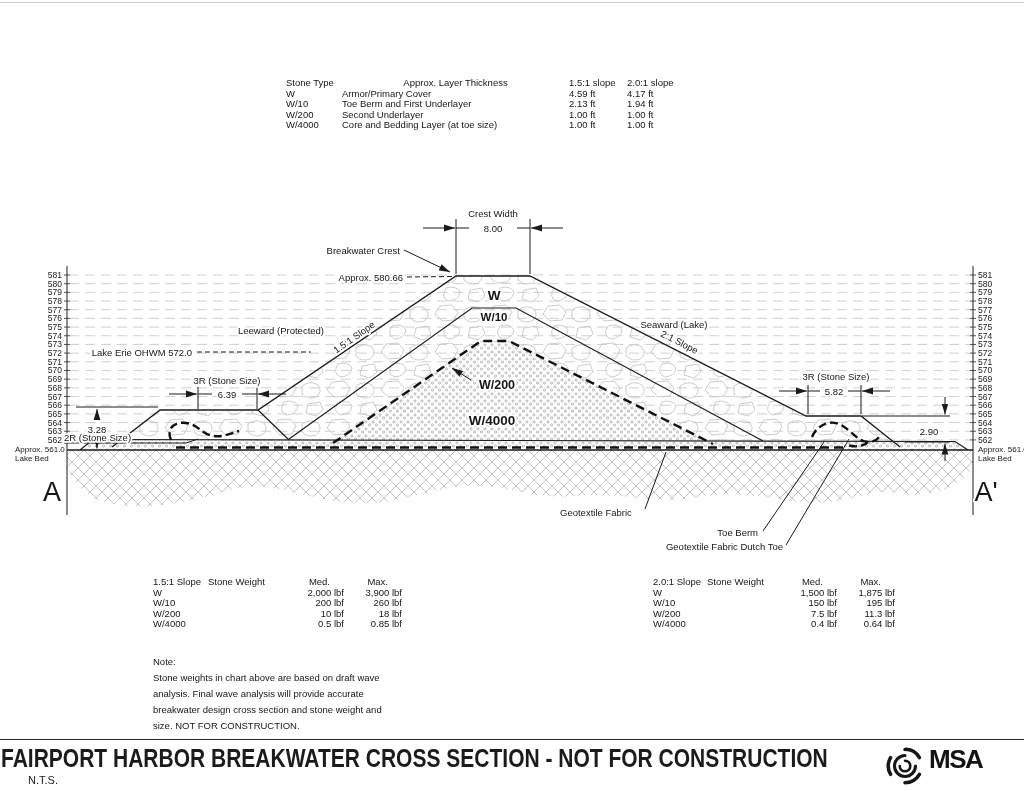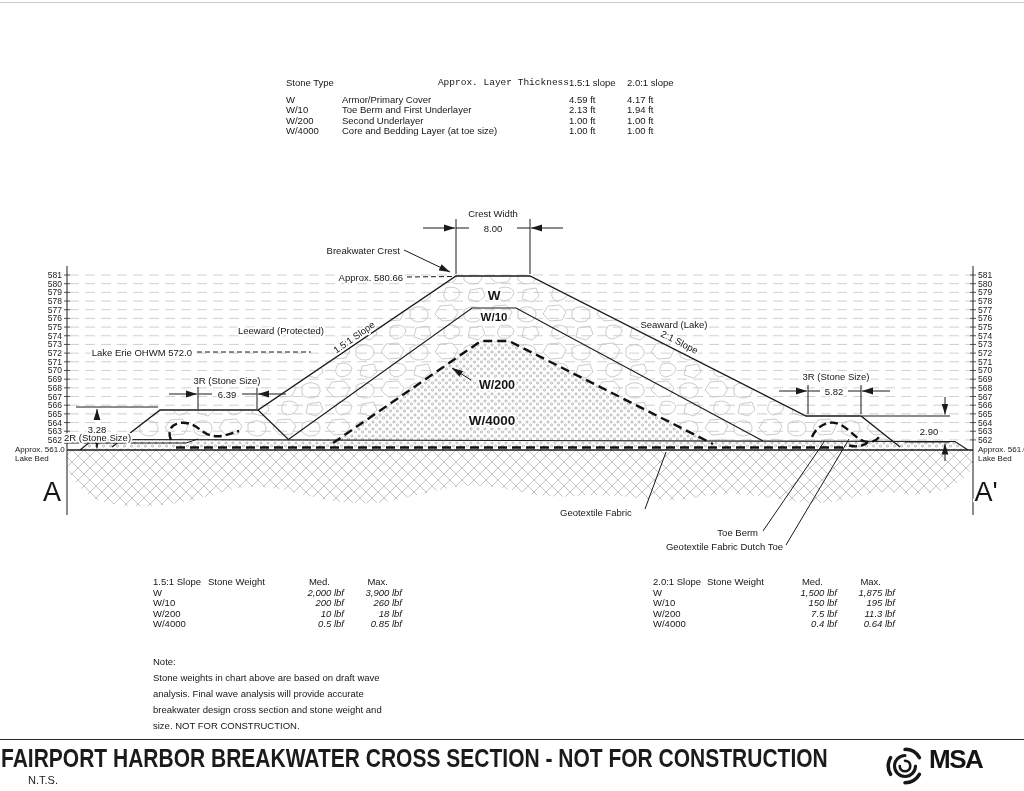--- a/index.html
+++ b/index.html
@@ -7,27 +7,27 @@
         font-family:"Liberation Sans","DejaVu Sans",sans-serif;color:#111;}
   .abs{position:absolute;}
   #topline{top:2px;left:0;width:1024px;height:0;border-top:1px solid #c9c9c9;}
   #sepline{top:739px;left:0;width:1024px;height:0;border-top:1.3px solid #2a2a2a;}
 
   
   .tbl{font-size:9.5px;line-height:10.6px;color:#161616;}
   .grid4{display:grid;}
   .ltable{top:78px;left:286px;}
   .ltable .grid4{grid-template-columns:56px 227px 58px 56px;}
-  .ltable .hdr{margin-bottom:6px;}
-  .c-center{text-align:right;font-family:Liberation Mono, monospace;}
+  .ltable .hdr{}
+  .c-center{text-align:center;}
   .wtable-l{top:577px;left:153px;}
   .wtable-r{top:577px;left:653px;}
   .wtable-l .grid4{grid-template-columns:55px 88px 48px 58px;}
   .wtable-r .grid4{grid-template-columns:54px 84px 46px 58px;}
-  .num{text-align:right;font-style:italic;}
+  .num{text-align:right;}
   .numh{text-align:right;padding-right:14px;}
   .span2{grid-column:1/3;}
 
   #note{top:654px;left:153px;width:300px;font-size:9.5px;line-height:16px;white-space:pre-line;color:#161616;}
 
   
   #title{top:744px;left:1px;font-size:25px;font-weight:bold;color:#1b1b1b;
          transform:scaleX(.84);transform-origin:0 0;white-space:nowrap;letter-spacing:0;}
   #nts{top:774px;left:28px;font-size:11px;color:#222;}
   #msa-text{top:744px;left:929px;font-size:26px;font-weight:bold;letter-spacing:-1.5px;color:#141414;}

